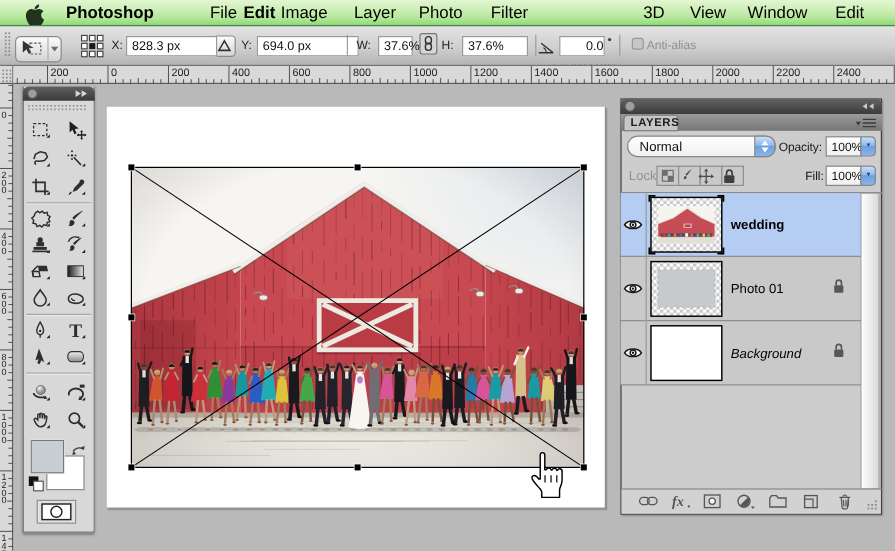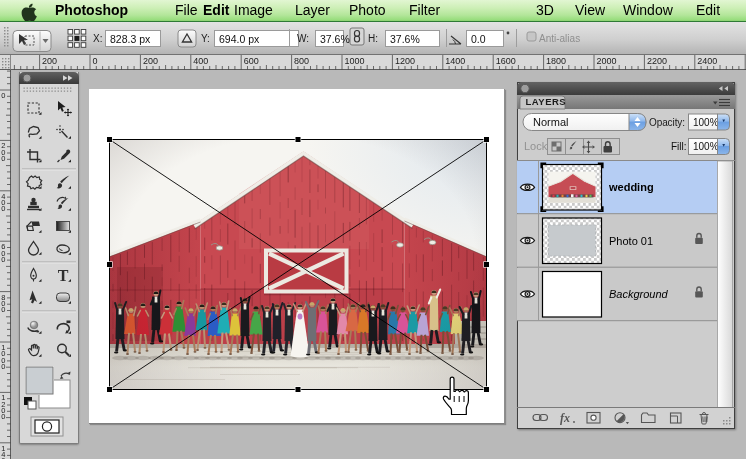--- a/index.html
+++ b/index.html
@@ -119,30 +119,30 @@
 
   <rect x="527" y="10" width="9" height="9" rx="2" fill="#c6c6c6" stroke="#9a9a9a"></rect>
   <defs>
     <linearGradient id="tpb" x1="0" y1="0" x2="0" y2="1">
       <stop offset="0" stop-color="#fdfdfd"></stop>
         <stop offset="1" stop-color="#d2d2d2"></stop>
     </linearGradient>
   </defs>
 </svg>
 <span class="olabel" style="left:93px;">X:</span>
-<div class="ofield" style="left:105px;width:56px;">828.3 px</div>
+<div class="ofield" style="left:105px;width:76px;">828.3 px</div>
 <span class="olabel" style="left:201px;">Y:</span>
 <div class="ofield" style="left:214px;width:85px;">694.0 px</div>
 <div class="osep" style="left:289px;"></div>
 <span class="olabel" style="left:297px;">W:</span>
 <div class="ofield" style="left:315px;width:29px;">37.6%</div>
 <span class="olabel" style="left:368px;">H:</span>
 <div class="ofield" style="left:385px;width:55px;">37.6%</div>
 <div class="osep" style="left:446px;"></div>
-<div class="ofield" style="left:466px;width:38px;">0.0</div>
+<div class="ofield" style="left:466px;width:38px;text-align:right;">0.0</div>
 <div class="osep" style="left:516px;"></div>
 <span class="olabel" style="left:539px;color:#8f8f8f;">Anti-alias</span>
 
 <div id="hruler" class="abs"></div>
 <div id="vruler" class="abs"></div>
 <svg id="hrulersvg" class="abs" style="left:0;top:55px" width="746" height="15" viewBox="0 0 746 15">
     <g stroke="#4a4a4a" stroke-width="0.8">
       <line x1="1.8" y1="11" x2="1.8" y2="15"></line>
       <line x1="8.1" y1="11" x2="8.1" y2="15"></line>
       <line x1="14.4" y1="10" x2="14.4" y2="15"></line>

